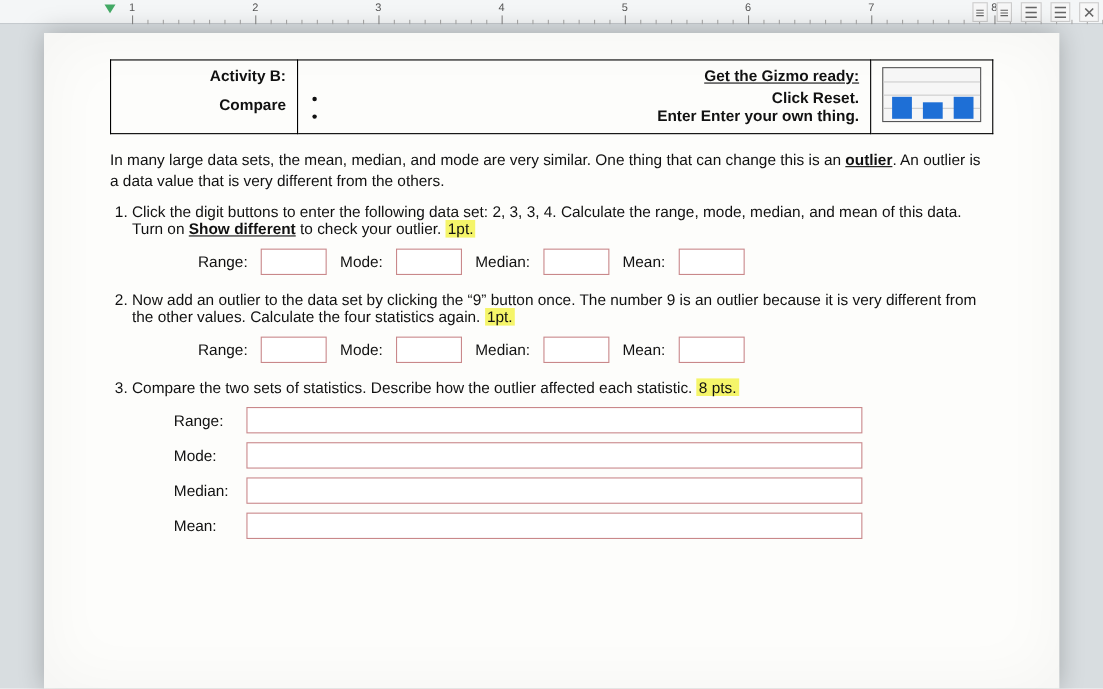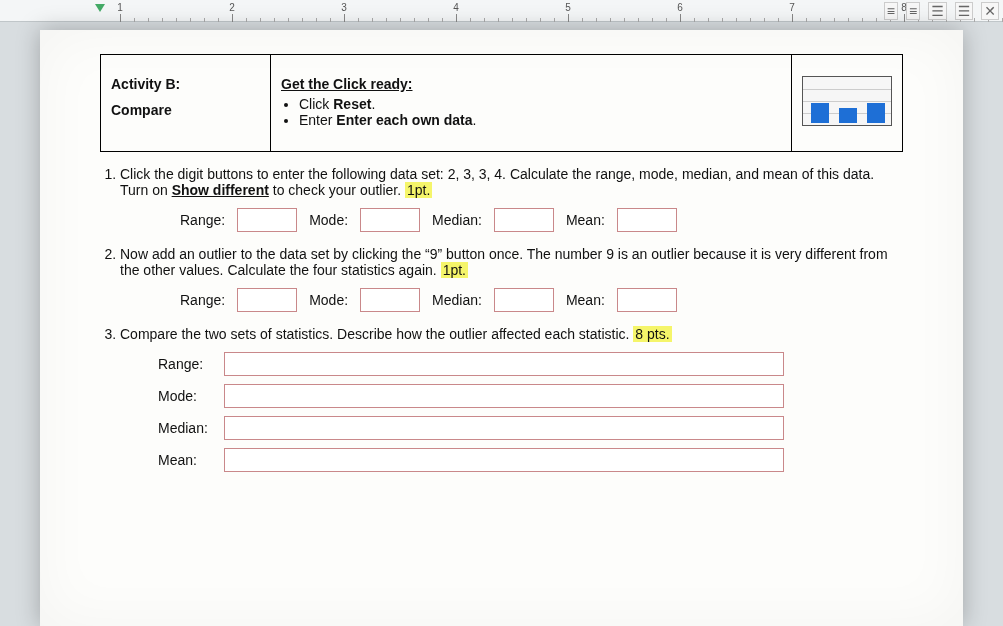--- a/index.html
+++ b/index.html
@@ -62,27 +62,28 @@
     box-shadow: 0 0 22px rgba(0,0,0,.25), inset 0 0 60px rgba(0,0,0,.04);
     padding: 24px 60px 10px 60px;
   }
   table.header-box {
     border-collapse: collapse;
     width: 100%;
     margin-bottom: 14px;
   }
   table.header-box td {
     border: 1.5px solid #000;
-    padding: 21px 10px;
+    padding: 6px 10px;
     vertical-align: top;
+    text-align: right;
   }
   .act-title { font-weight: bold; }
   .get-ready { font-weight: bold; text-decoration: underline; }
   ul.bullets { margin: 4px 0 2px 18px; padding: 0; }
-  ul.bullets li { margin: 0; }
+  ul.bullets li { margin: 0; font-weight: bold; }
   .chart-cell { width: 100px; text-align:center; vertical-align: middle; }
   .mini-chart {
     width: 90px; height: 50px;
     border: 1px solid #555;
     position: relative;
     background: linear-gradient(#f6f6f6, #f6f6f6);
   }
   .mini-chart .grid {
     position:absolute; left:0; right:0; height:1px; background:#ccc;
   }
@@ -236,44 +237,47 @@
 
   <table class="header-box">
     <tbody>
         <tr>
       <td rowspan="1" style="width:170px">
         <div class="act-title">Activity B:</div>
         <div style="height:10px"></div>
         <div class="act-title">Compare</div>
       </td>
       <td>
-        <div class="get-ready">Get the Click ready:</div>
+        <div class="get-ready">Get the Gizmo ready:</div>
         <ul class="bullets">
           <li>
             <span>Click </span><b>Reset</b><span>.</span>
           </li>
           <li>
-            <span>Enter </span><b>Enter each own data</b><span>.</span>
+            <span>Enter </span><b>Enter your own thing</b><span>.</span>
           </li>
         </ul>
       </td>
       <td class="chart-cell">
         <div class="mini-chart">
           <div class="grid" style="top:12px"></div>
           <div class="grid" style="top:24px"></div>
           <div class="grid" style="top:36px"></div>
           <div class="bar" style="left:8px;height:20px"></div>
           <div class="bar" style="left:36px;height:15px"></div>
           <div class="bar" style="left:64px;height:20px"></div>
         </div>
       </td>
     </tr>
   </tbody>
     </table>
 
+  <p>
+    <span>In many large data sets, the mean, median, and mode are very similar. One thing that can change this is an </span><span class="uword">outlier</span><span>. An outlier is a data value that is very different from the others.</span>
+  </p>
 
   <ol class="qs">
     <li>
       <span>Click the digit buttons to enter the following data set: 2, 3, 3, 4. Calculate the range, mode, median, and mean of this data. Turn on </span><b style="text-decoration:underline">Show different</b><span> to check your outlier. </span><span class="hl">1pt.</span>
       <div class="stat-row">
         <label>Range:</label>
         <input class="pink-border" style="">
         <label>Mode:</label>
         <input class="pink-border" style="">
         <label>Median:</label>

